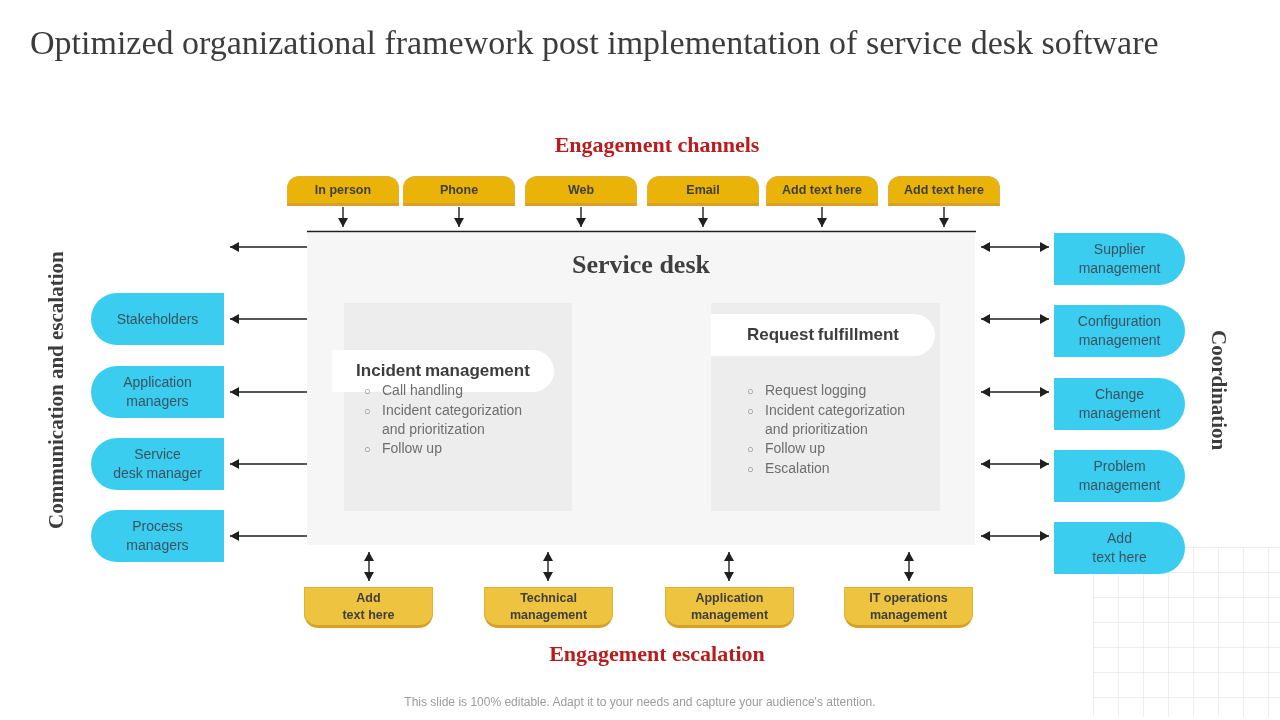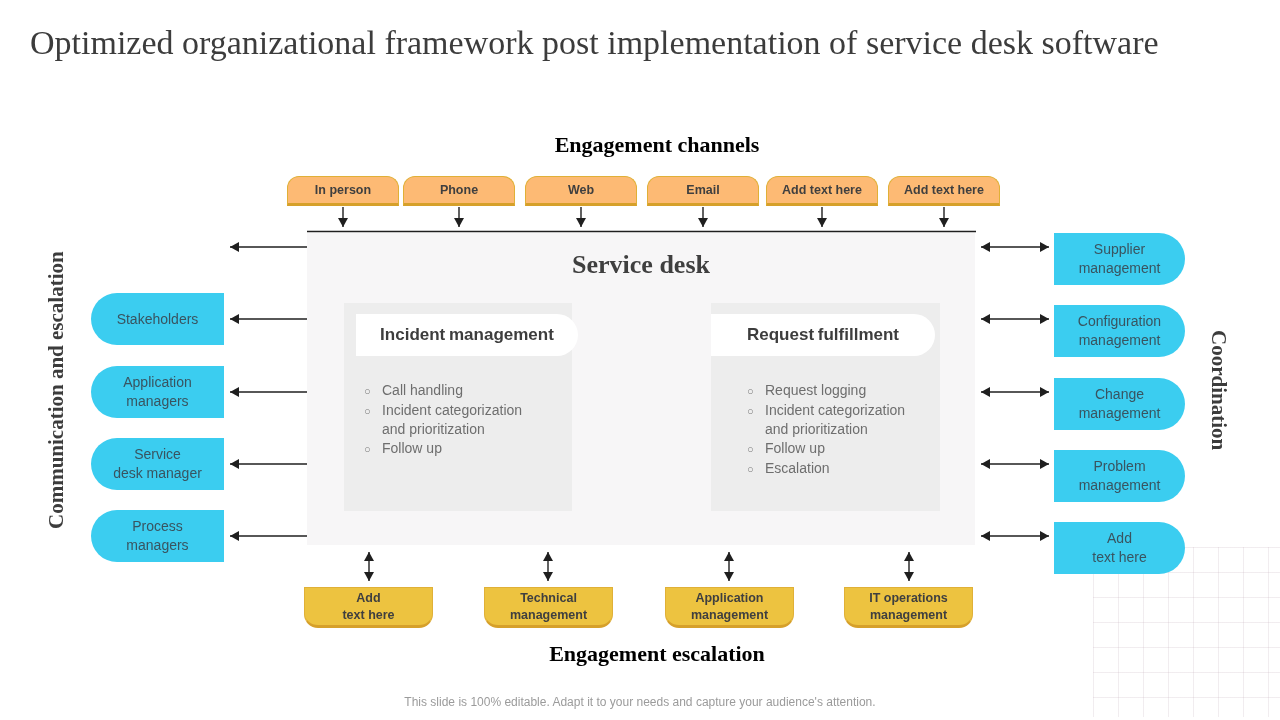--- a/index.html
+++ b/index.html
@@ -7,21 +7,21 @@
          font-family:"Liberation Sans",sans-serif;}
 
   .title{position:absolute;left:30px;top:24px;width:1180px;
          font:400 34px "Liberation Serif",serif;color:#3c3c3c;}
   .subtitle{position:absolute;left:30px;top:76px;width:1180px;
          font:400 11.5px "Liberation Sans",sans-serif;color:#8b8b8b;letter-spacing:.2px;}
   .footer{position:absolute;left:0;right:0;top:695px;text-align:center;
          font:400 12px "Liberation Sans",sans-serif;color:#9b9b9b;}
 
   .h-heading{position:absolute;left:0;right:0;text-align:center;
-         font:bold 22px "Liberation Serif",serif;color:#000000;padding-left:34px;}
+         font:bold 22px "Liberation Serif",serif;color:#b91c1c;padding-left:34px;}
   #heading-engagement{top:132px;}
   #heading-functional{top:641px;}
 
   .v-label{position:absolute;display:flex;align-items:center;justify-content:center;
          font:bold 21px "Liberation Serif",serif;color:#3c3c3c;}
   #v-label-left{left:36px;top:222px;width:40px;height:336px;
          writing-mode:vertical-rl;transform:rotate(180deg);}
   #v-label-right{left:1200px;top:314px;width:36px;height:152px;writing-mode:vertical-rl;}
 
   .grid{position:absolute;left:1093px;top:547px;width:187px;height:170px;
@@ -31,31 +31,31 @@
 
   .panel{position:absolute;left:307px;top:233px;width:668px;height:312px;background:#f7f6f7;}
   .sd-title{position:absolute;left:307px;top:250px;width:668px;text-align:center;
         font:bold 26px "Liberation Serif",serif;color:#3f3f3f;}
   .inner-panel{position:absolute;top:303px;width:228px;height:208px;background:#ededed;}
   #inner-left{left:344px;}
   #inner-right{left:711px;width:229px;}
   .panel-label{position:absolute;top:314px;height:42px;background:#ffffff;
         border-radius:0 21px 21px 0;display:flex;align-items:center;justify-content:center;
         font:bold 17px "Liberation Sans",sans-serif;color:#3d3d3d;word-spacing:-1px;}
-  #label-left{left:356px;width:222px;}
+  #label-left{left:332px;width:222px;margin-top:36px;}
   #label-right{left:711px;width:224px;}
 
   .list{position:absolute;top:381px;width:210px;font:400 14px/19px "Liberation Sans",sans-serif;color:#6e6e6e;}
   #list-left{left:364px;}
   #list-right{left:747px;}
   .li{display:flex;}
   .bullet{flex:none;width:18px;font-size:11px;color:#7a7a7a;padding-top:1px;}
   .li-text{white-space:pre-line;}
 
-  .channel-box{position:absolute;top:176px;width:112px;height:30px;background:#fdba74;
+  .channel-box{position:absolute;top:176px;width:112px;height:30px;background:#eab308;
         border:1px solid #e0b037;border-bottom:3px solid #d6a02a;border-radius:12px 12px 0 0;
         box-sizing:border-box;display:flex;align-items:center;justify-content:center;
         font:bold 12.5px "Liberation Sans",sans-serif;color:#3f3f3f;}
 
   .bottom-box{position:absolute;top:587px;width:129px;height:41px;background:#edc340;
         border:1px solid #e0b037;border-bottom:3px solid #d6a02a;border-radius:0 0 14px 14px;
         box-sizing:border-box;display:flex;align-items:center;justify-content:center;
         text-align:center;white-space:pre-line;
         font:bold 12.5px/1.3 "Liberation Sans",sans-serif;color:#3f3f3f;}
 

